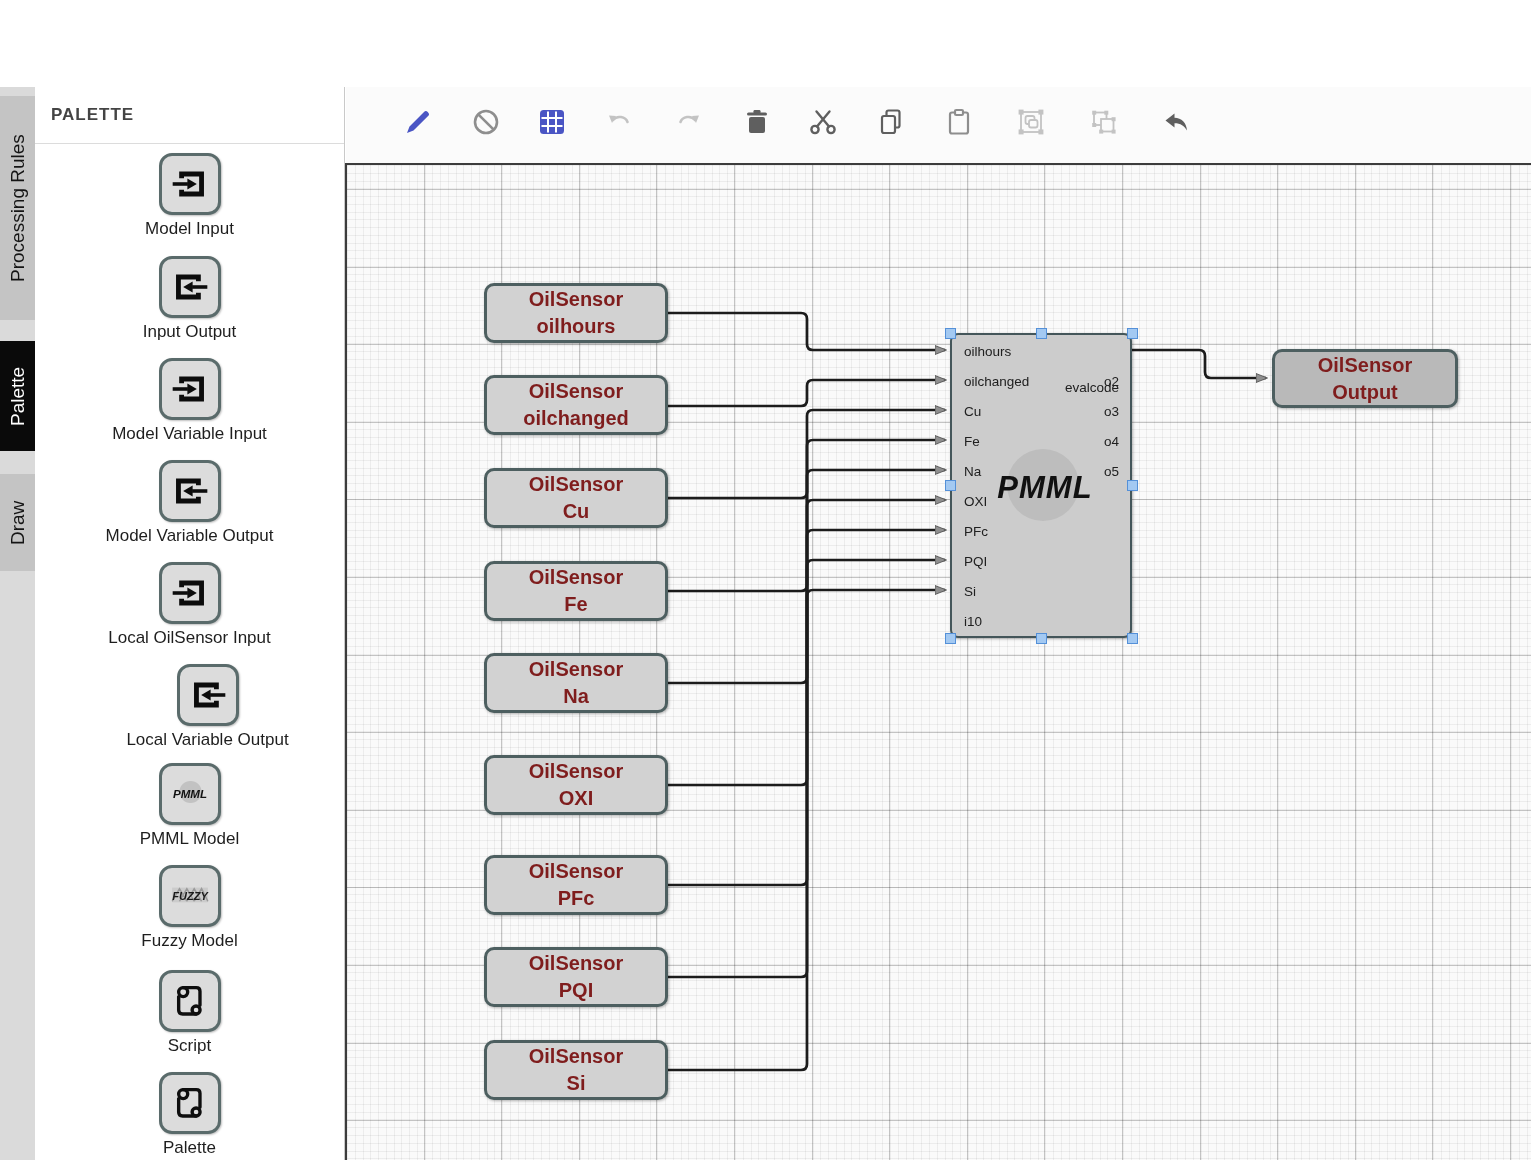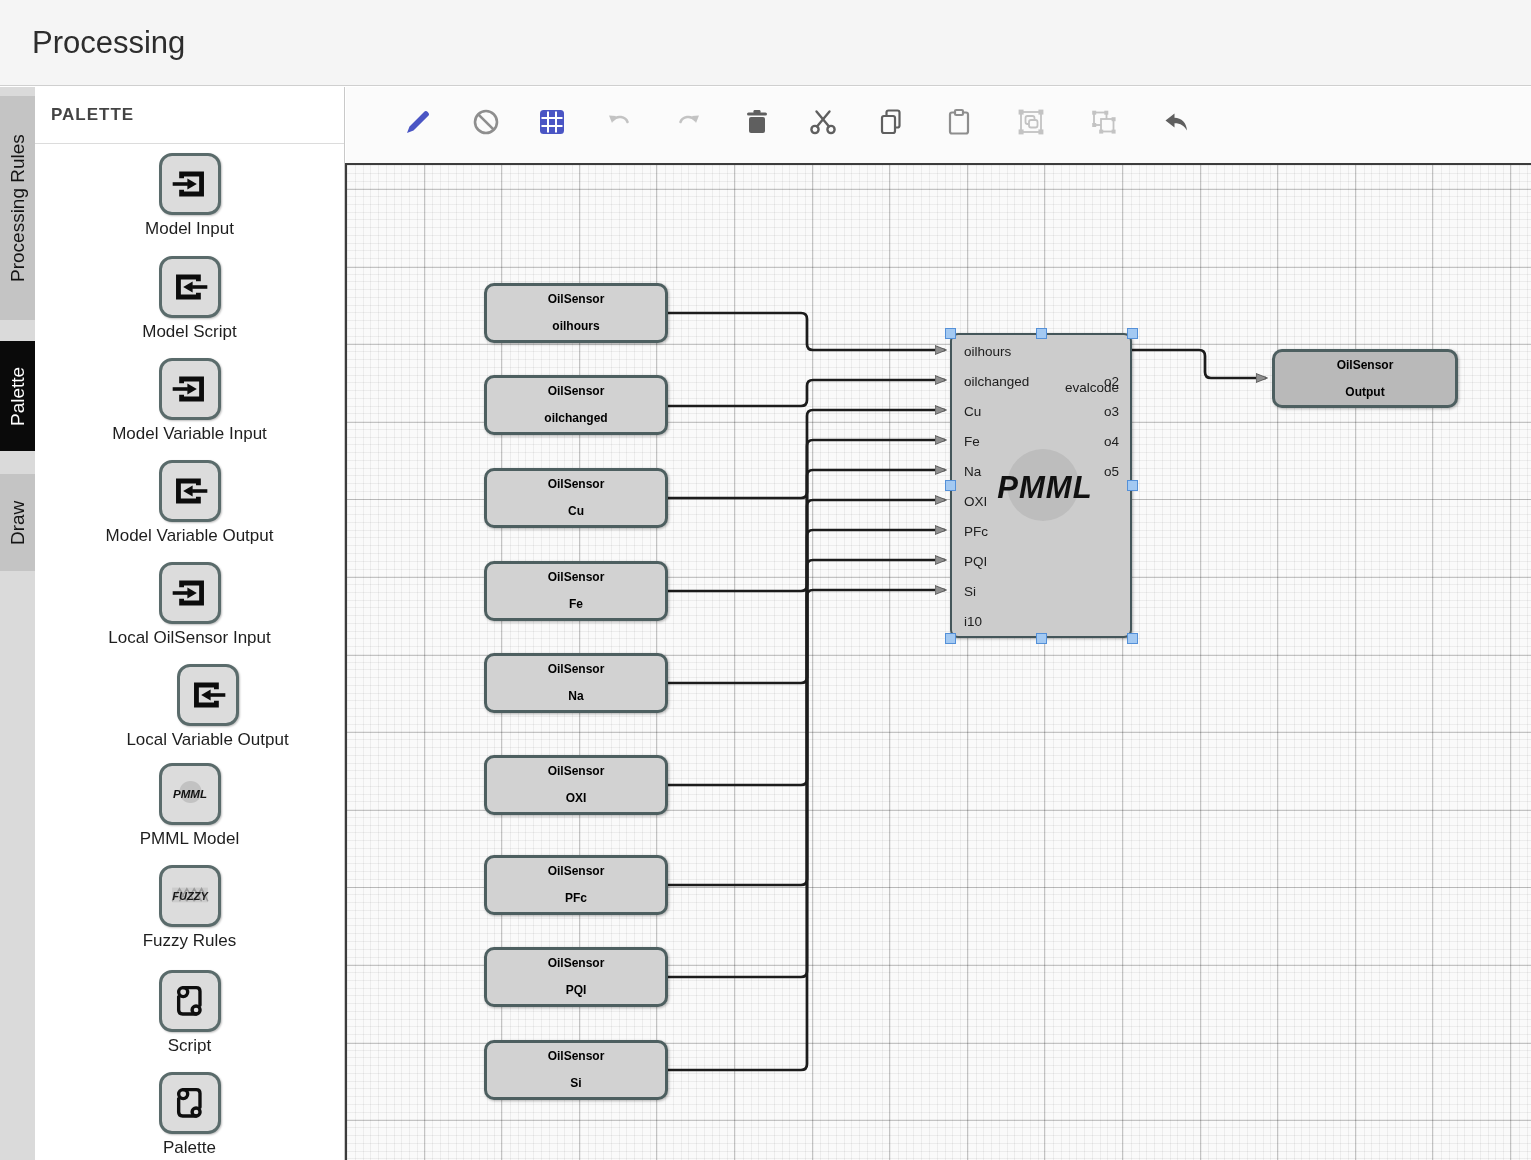--- a/index.html
+++ b/index.html
@@ -42,39 +42,36 @@
     background-color:#fafafa;
     background-image:
       repeating-linear-gradient(to right, transparent 0 76.6px, rgba(0,0,0,0.22) 76.6px 77.6px),
       repeating-linear-gradient(to bottom, transparent 0 24px, rgba(0,0,0,0.22) 24px 25px, transparent 25px 77.6px),
       repeating-linear-gradient(to right, rgba(0,0,0,0.055) 0 1px, transparent 1px 7.76px),
       repeating-linear-gradient(to bottom, rgba(0,0,0,0.055) 0 1px, transparent 1px 7.76px);}
   .wires{position:absolute;left:0;top:0;}
   .cnode{position:absolute;box-sizing:border-box;border-radius:10px;
     display:flex;flex-direction:column;align-items:center;justify-content:center;
     box-shadow:1px 1px 3px rgba(0,0,0,0.3);cursor:pointer;}
-  .cnode .l1,.cnode .l2{font-size:12px;font-weight:bold;color:#000000;line-height:27px;}
+  .cnode .l1,.cnode .l2{font-size:20px;font-weight:bold;color:#7f1d1d;line-height:27px;}
   .pmml-node{position:absolute;box-sizing:border-box;border-radius:8px;background:#cccccc;
     border:2.5px solid #44565a;box-shadow:1px 1px 3px rgba(0,0,0,0.3);cursor:pointer;}
   .pmml-circle{position:absolute;border-radius:50%;background:#bdbdbd;}
   .pmml-label{position:absolute;font-size:31px;font-weight:bold;font-style:italic;color:#111;
     transform:translate(-50%,-50%);letter-spacing:1px;}
   .port{position:absolute;font-size:13.5px;color:#202020;height:16px;line-height:16px;
     white-space:nowrap;}
   .port.right{text-align:right;}
   .handle{position:absolute;width:11px;height:11px;background:#a3c9f2;border:1.5px solid #5490d8;
     box-sizing:border-box;cursor:move;}
 </style>
 </head>
 <body>
 
 <div class="stage">
-  <header class="app-header">
-    <span class="app-title">Processing</span>
-  </header>
 
   <div class="side-rail" id="side-rail">
       <div class="side-tab" style="top: 9px; height: 224px;">Processing Rules</div>
       <div class="side-tab active" style="top: 254px; height: 110px;">Palette</div>
       <div class="side-tab" style="top: 387px; height: 97px;">Draw</div>
     </div>
 
   <aside class="palette">
     <div class="palette-header">PALETTE</div>
     <div id="palette-items">
@@ -89,21 +86,21 @@
           <div class="pi-label">Model Input</div>
         </div>
         <div class="palette-item" style="top: 169px;">
           <div class="pi-icon">
             <svg width="42" height="42" viewBox="0 0 40 40" xmlns="http://www.w3.org/2000/svg">
               <path d="M28 25.5 V 29.5 H 9 V 10.5 H 28 V 14.5" fill="none" stroke="#0c0c0c" stroke-width="4.6"></path>
               <line x1="36.5" y1="20" x2="22" y2="20" stroke="#0c0c0c" stroke-width="3.4"></line>
               <polygon points="22.5,14.8 13.5,20 22.5,25.2" fill="#0c0c0c"></polygon>
             </svg>
           </div>
-          <div class="pi-label">Model Script</div>
+          <div class="pi-label">Input Output</div>
         </div>
         <div class="palette-item" style="top: 271px; justify-content: flex-end;">
           <div class="pi-icon">
             <svg width="42" height="42" viewBox="0 0 40 40" xmlns="http://www.w3.org/2000/svg">
               <path d="M12 25.5 V 29.5 H 31 V 10.5 H 12 V 14.5" fill="none" stroke="#0c0c0c" stroke-width="4.6"></path>
               <line x1="3.5" y1="20" x2="18" y2="20" stroke="#0c0c0c" stroke-width="3.4"></line>
               <polygon points="17.5,14.8 26.5,20 17.5,25.2" fill="#0c0c0c"></polygon>
             </svg>
           </div>
           <div class="pi-label">Model Variable Input</div>
@@ -148,21 +145,21 @@
           <div class="pi-label">PMML Model</div>
         </div>
         <div class="palette-item" style="top: 778px;">
           <div class="pi-icon">
             <svg width="42" height="42" viewBox="0 0 40 40" xmlns="http://www.w3.org/2000/svg">
               <rect x="3" y="12" width="34" height="14" fill="#cbcbcb"></rect>
               <path d="M3 25 L10 13 L17 25 M10 25 L17 13 L24 25 M17 25 L24 13 L31 25 M24 25 L31 13 L37 25" stroke="#9a9a9a" fill="none" stroke-width="1.4"></path>
               <text x="20" y="23.5" font-size="10.5" font-style="italic" font-weight="bold" text-anchor="middle" fill="#1a1a1a" font-family="Liberation Sans, sans-serif">FUZZY</text>
             </svg>
           </div>
-          <div class="pi-label">Fuzzy Rules</div>
+          <div class="pi-label">Fuzzy Model</div>
         </div>
         <div class="palette-item" style="top: 883px;">
           <div class="pi-icon">
             <svg width="42" height="42" viewBox="0 0 40 40" xmlns="http://www.w3.org/2000/svg">
               <g fill="none" stroke="#0e0e0e" stroke-width="3.2" stroke-linecap="round" stroke-linejoin="round">
                 <circle cx="13.5" cy="11.5" r="4.3"></circle>
                 <path d="M13.5 7.2 H 26 Q 29.5 7.2 29.5 10.7 V 24"></path>
                 <circle cx="25.8" cy="28.6" r="3.8"></circle>
                 <path d="M25.8 32.4 H 13 Q 9.2 32.4 9.2 28.6 V 15.8"></path>
               </g>

